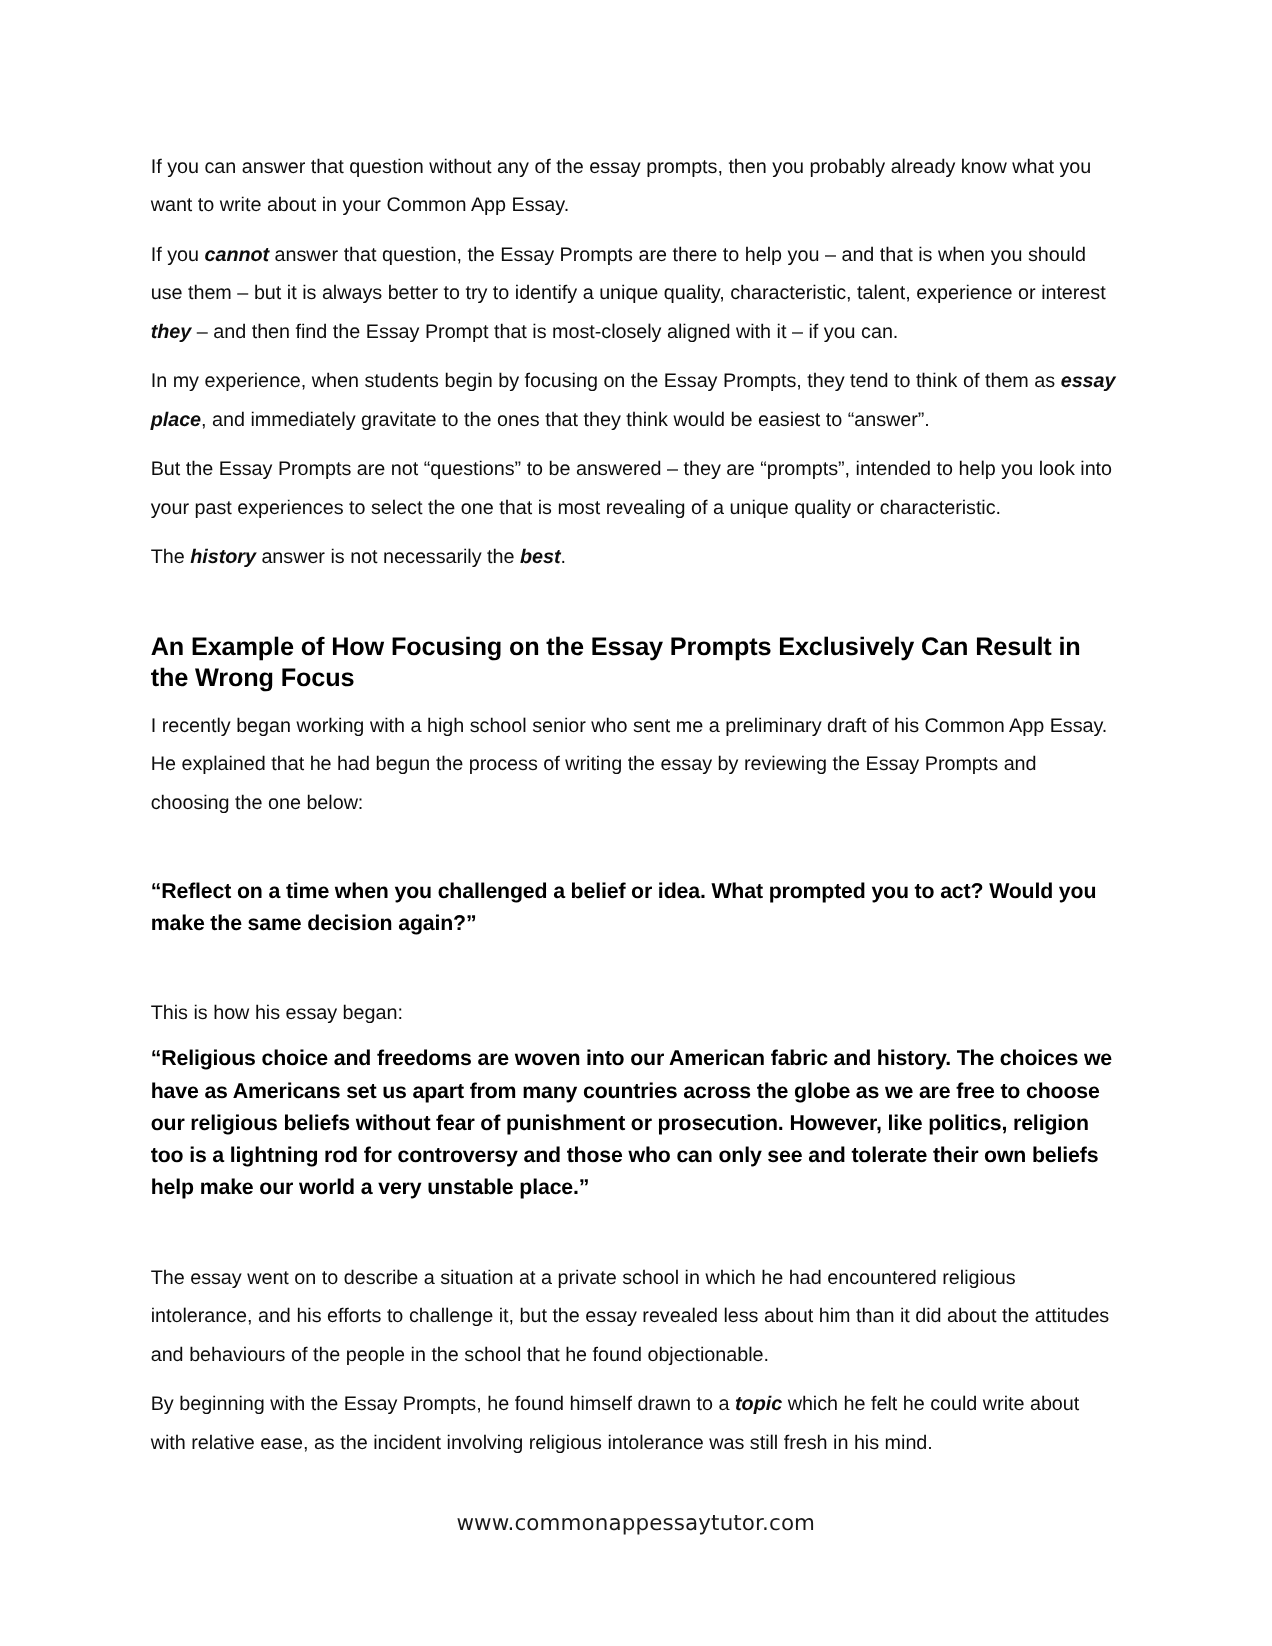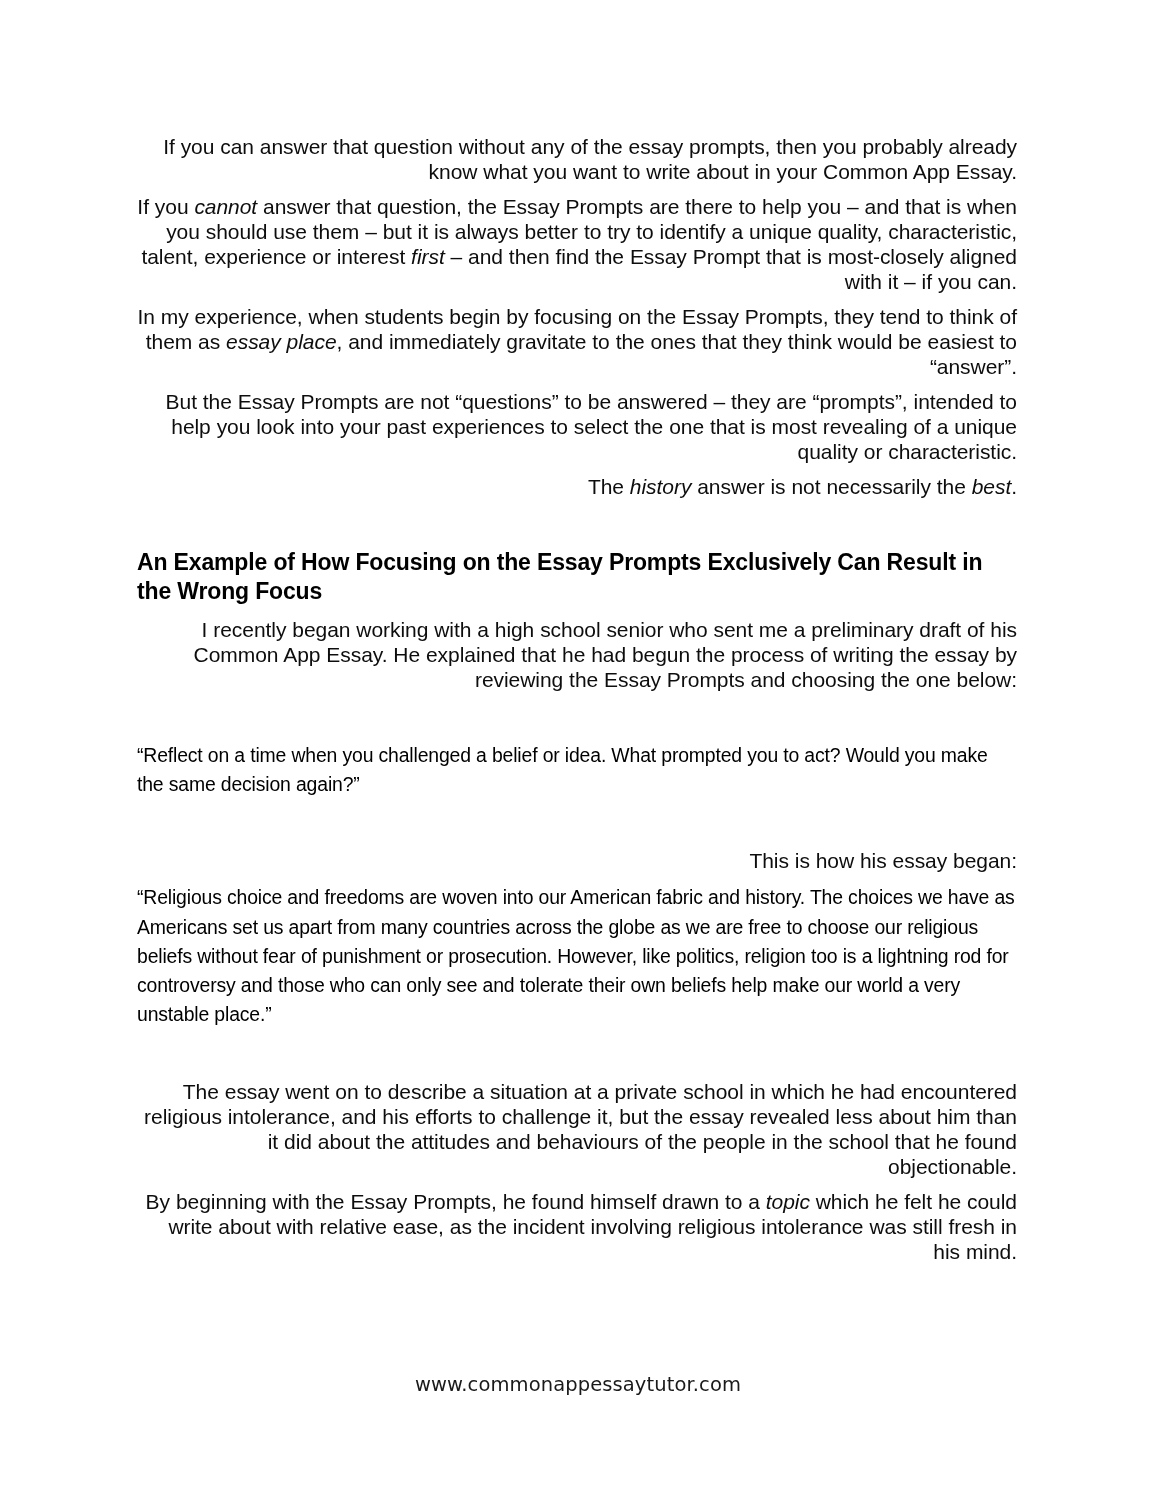--- a/index.html
+++ b/index.html
@@ -22,68 +22,68 @@
     background: #ffffff;
   }
   .content {
     position: absolute;
     left: 137px;
     top: 134px;
     width: 880px;
   }
   p.body-par {
     margin: 0 0 10px 0;
-    font-size: 21px;
-    line-height: 25px;
+    font-size: 18px;
+    line-height: 35px;
     color: #0d0d0d;
     letter-spacing: -0.05px;
-    text-align: right;
+    text-align: left;
     word-spacing: 0.1px;
   }
   p.bold-par {
     margin: 0 0 10px 0;
     font-size: 19.4px;
     line-height: 29.2px;
-    font-weight: normal;
+    font-weight: bold;
     color: #000000;
     letter-spacing: -0.15px;
   }
   p.heading-par {
     margin: 0 0 10px 0;
     font-size: 23px;
     line-height: 29.2px;
     font-weight: bold;
     color: #000000;
     letter-spacing: -0.15px;
   }
   .spacer-par {
     height: 29.2px;
     margin: 0 0 10px 0;
   }
-  i, em { font-style: italic; }
+  i, em { font-style: italic; font-weight: bold; }
   .footer {
     position: absolute;
     left: 0;
     right: 0;
     top: 1372px;
     text-align: center;
     font-size: 19.5px;
     line-height: 26px;
     color: #1a1a1a;
     font-family: "DejaVu Sans", sans-serif;
     letter-spacing: 0.1px;
   }
 </style>
 </head>
 <body>
 
 <div class="page">
   <div class="content" id="doc-body">
       <p class="body-par"><span>If you can answer that question without any of the essay prompts, then you probably already know what you want to write about in your Common App Essay.</span></p>
-      <p class="body-par"><span>If you </span><i>cannot</i><span> answer that question, the Essay Prompts are there to help you – and that is when you should use them – but it is always better to try to identify a unique quality, characteristic, talent, experience or interest </span><i>first</i><span> – and then find the Essay Prompt that is most-closely aligned with it – if you can.</span></p>
+      <p class="body-par"><span>If you </span><i>cannot</i><span> answer that question, the Essay Prompts are there to help you – and that is when you should use them – but it is always better to try to identify a unique quality, characteristic, talent, experience or interest </span><i>they</i><span> – and then find the Essay Prompt that is most-closely aligned with it – if you can.</span></p>
       <p class="body-par"><span>In my experience, when students begin by focusing on the Essay Prompts, they tend to think of them as </span><i>essay place</i><span>, and immediately gravitate to the ones that they think would be easiest to “answer”.</span></p>
       <p class="body-par"><span>But the Essay Prompts are not “questions” to be answered – they are “prompts”, intended to help you look into your past experiences to select the one that is most revealing of a unique quality or characteristic.</span></p>
       <p class="body-par"><span>The </span><i>history</i><span> answer is not necessarily the </span><i>best</i><span>.</span></p>
       <div class="spacer-par"></div>
       <p class="heading-par"><span>An Example of How Focusing on the Essay Prompts Exclusively Can Result in the Wrong Focus</span></p>
       <p class="body-par"><span>I recently began working with a high school senior who sent me a preliminary draft of his Common App Essay. He explained that he had begun the process of writing the essay by reviewing the Essay Prompts and choosing the one below:</span></p>
       <div class="spacer-par"></div>
       <p class="bold-par"><span>“Reflect on a time when you challenged a belief or idea. What prompted you to act? Would you make the same decision again?”</span></p>
       <div class="spacer-par"></div>
       <p class="body-par"><span>This is how his essay began:</span></p>

